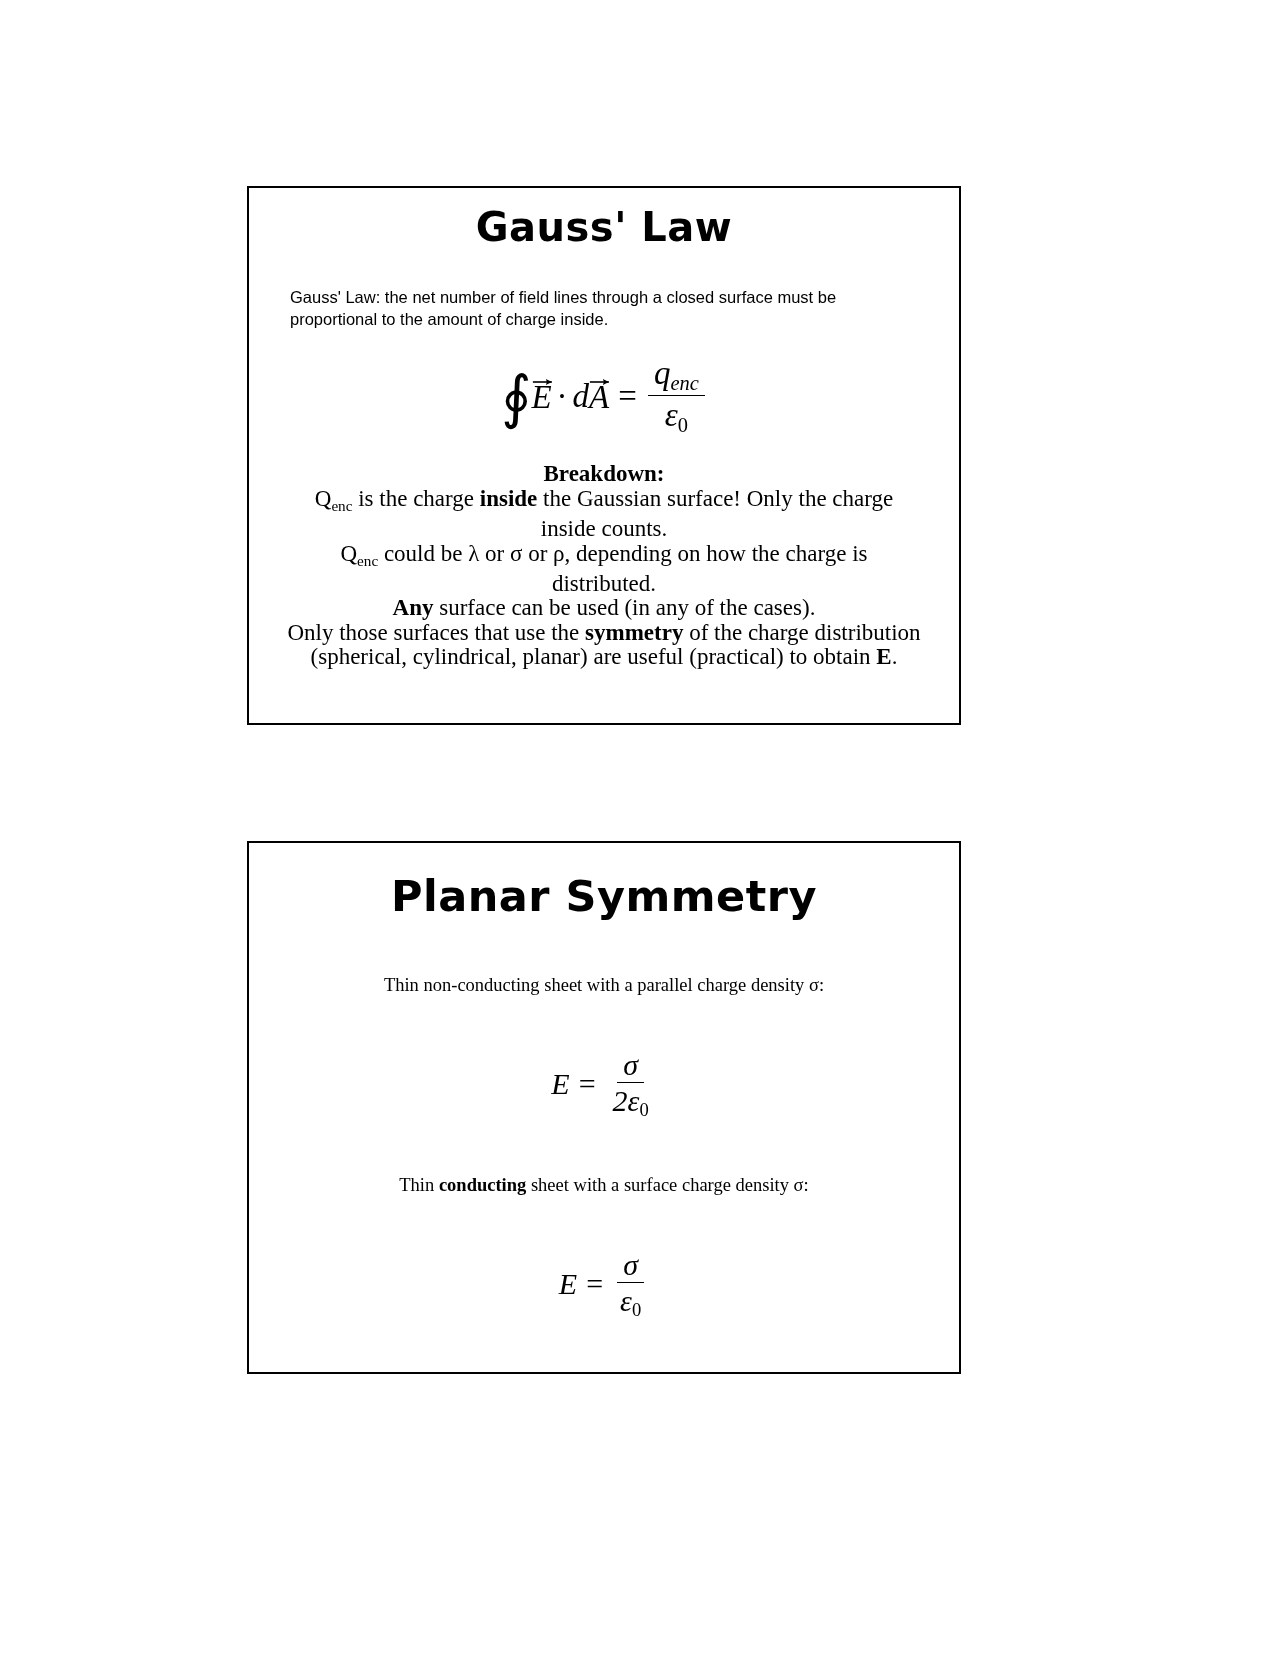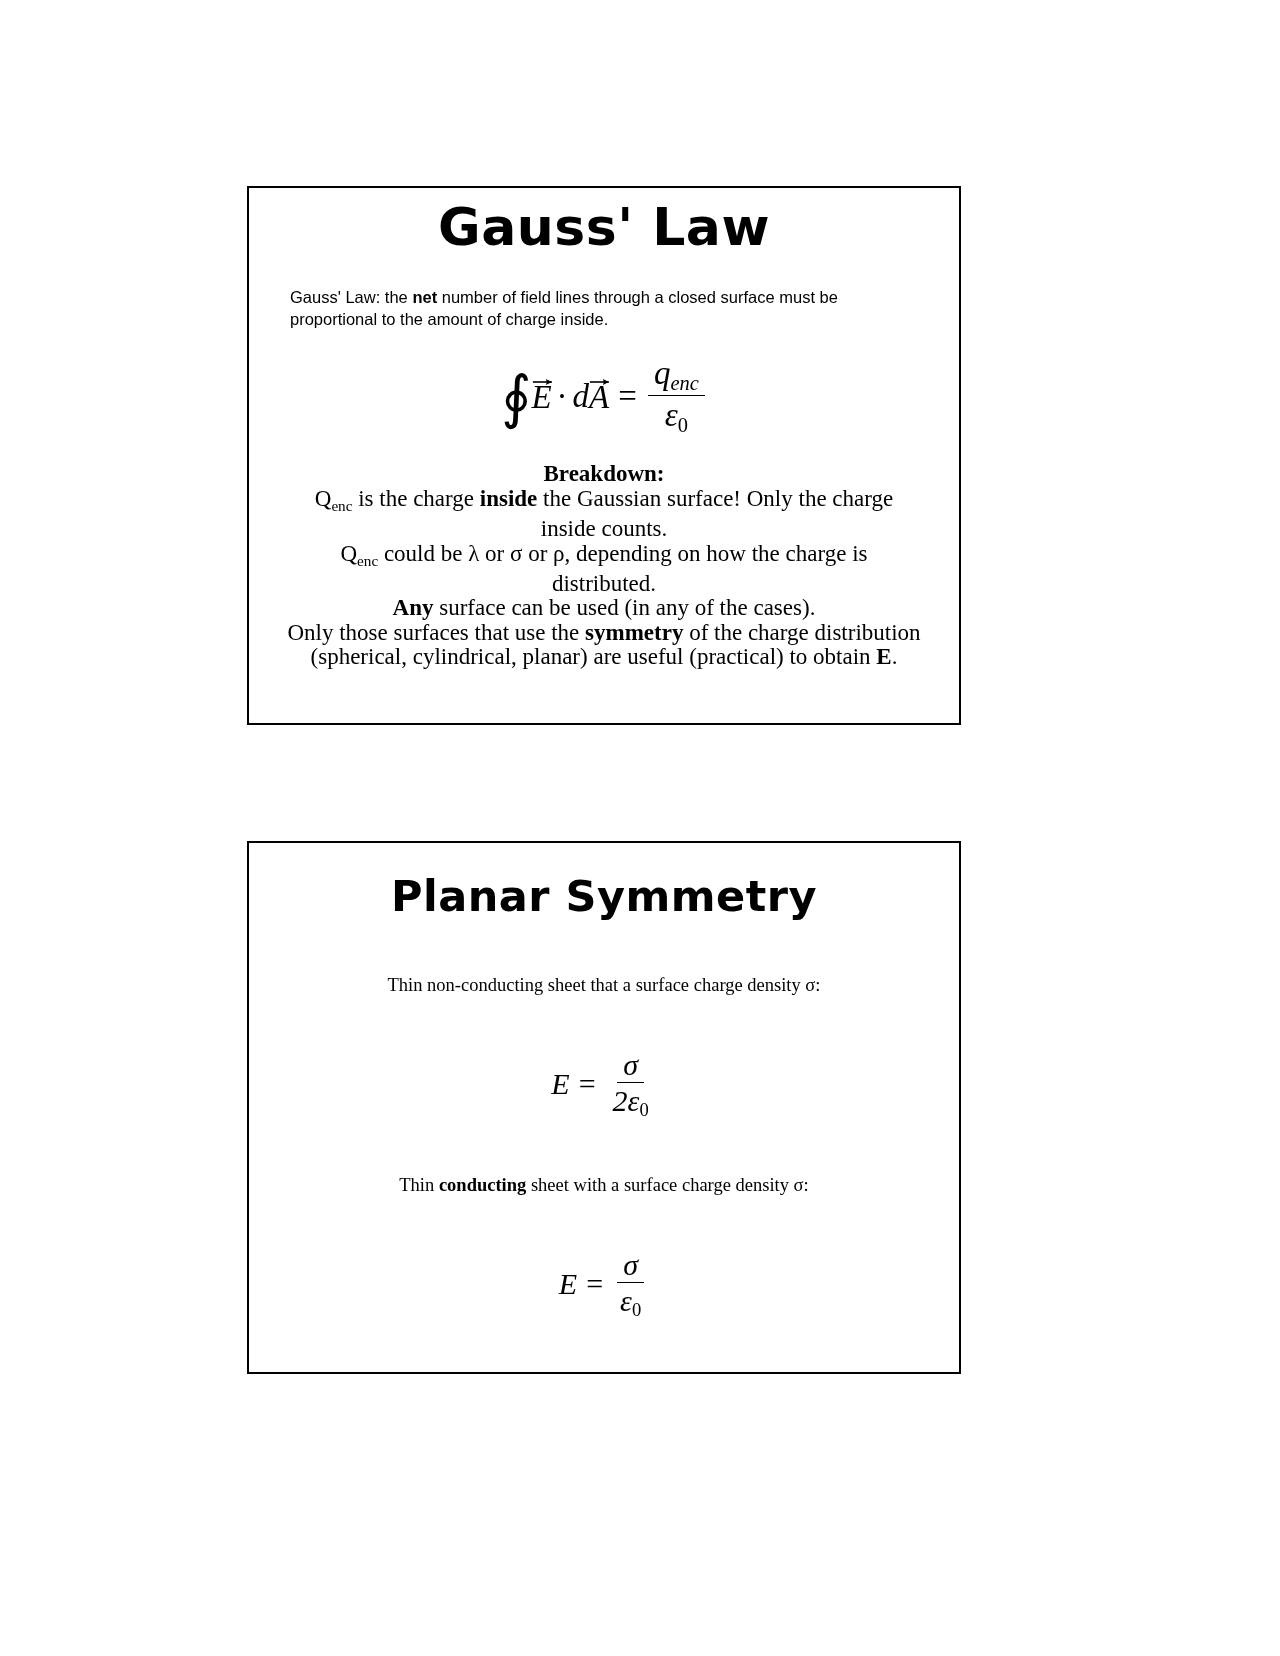--- a/index.html
+++ b/index.html
@@ -46,38 +46,38 @@
   
   .slide-title {
     text-align: center;
     font-family: "DejaVu Sans", sans-serif;
     font-weight: bold;
     letter-spacing: 0.5px;
     color: #000;
   }
   #title-gauss {
     margin-top: 16px;
-    font-size: 52px;
+    font-size: 40px;
     line-height: 46px;
   }
   #title-planar {
     margin-top: 28px;
     font-size: 43px;
     line-height: 50px;
   }
 
   
   .intro-text {
     font-family: "Liberation Sans", sans-serif;
     font-size: 16.5px;
     line-height: 22px;
     margin: 36px 44px 0 41px;
     text-align: left;
   }
-  .intro-text b { font-weight: bold; }
+  .intro-text b { font-weight: normal; }
 
   .eq-block {
     text-align: center;
     margin-top: 26px;
   }
 
   
   .math {
     font-family: "Liberation Serif", serif;
     font-style: italic;
@@ -231,21 +231,21 @@
       </p>
 
     </div>
   </section>
 
   <section class="slide" id="slide-planar">
 
     <h1 class="slide-title" id="title-planar">Planar Symmetry</h1>
 
     <p class="sheet-line" id="sheet-line-1">
-      <span>Thin non-conducting sheet that a surface charge density σ:</span>
+      <span>Thin non-conducting sheet with a parallel charge density σ:</span>
     </p>
 
     <div class="eq-block" id="eq-planar-1-block">
       <span class="math" id="eq-planar-1">
         <span>E</span>
         <span class="mathup" style="padding:0 9px;">=</span>
         <span class="frac">
           <span class="num"><span>σ</span></span>
           <span class="den"><span>2</span><span>ε</span><span class="sub-up">0</span></span>
         </span>

